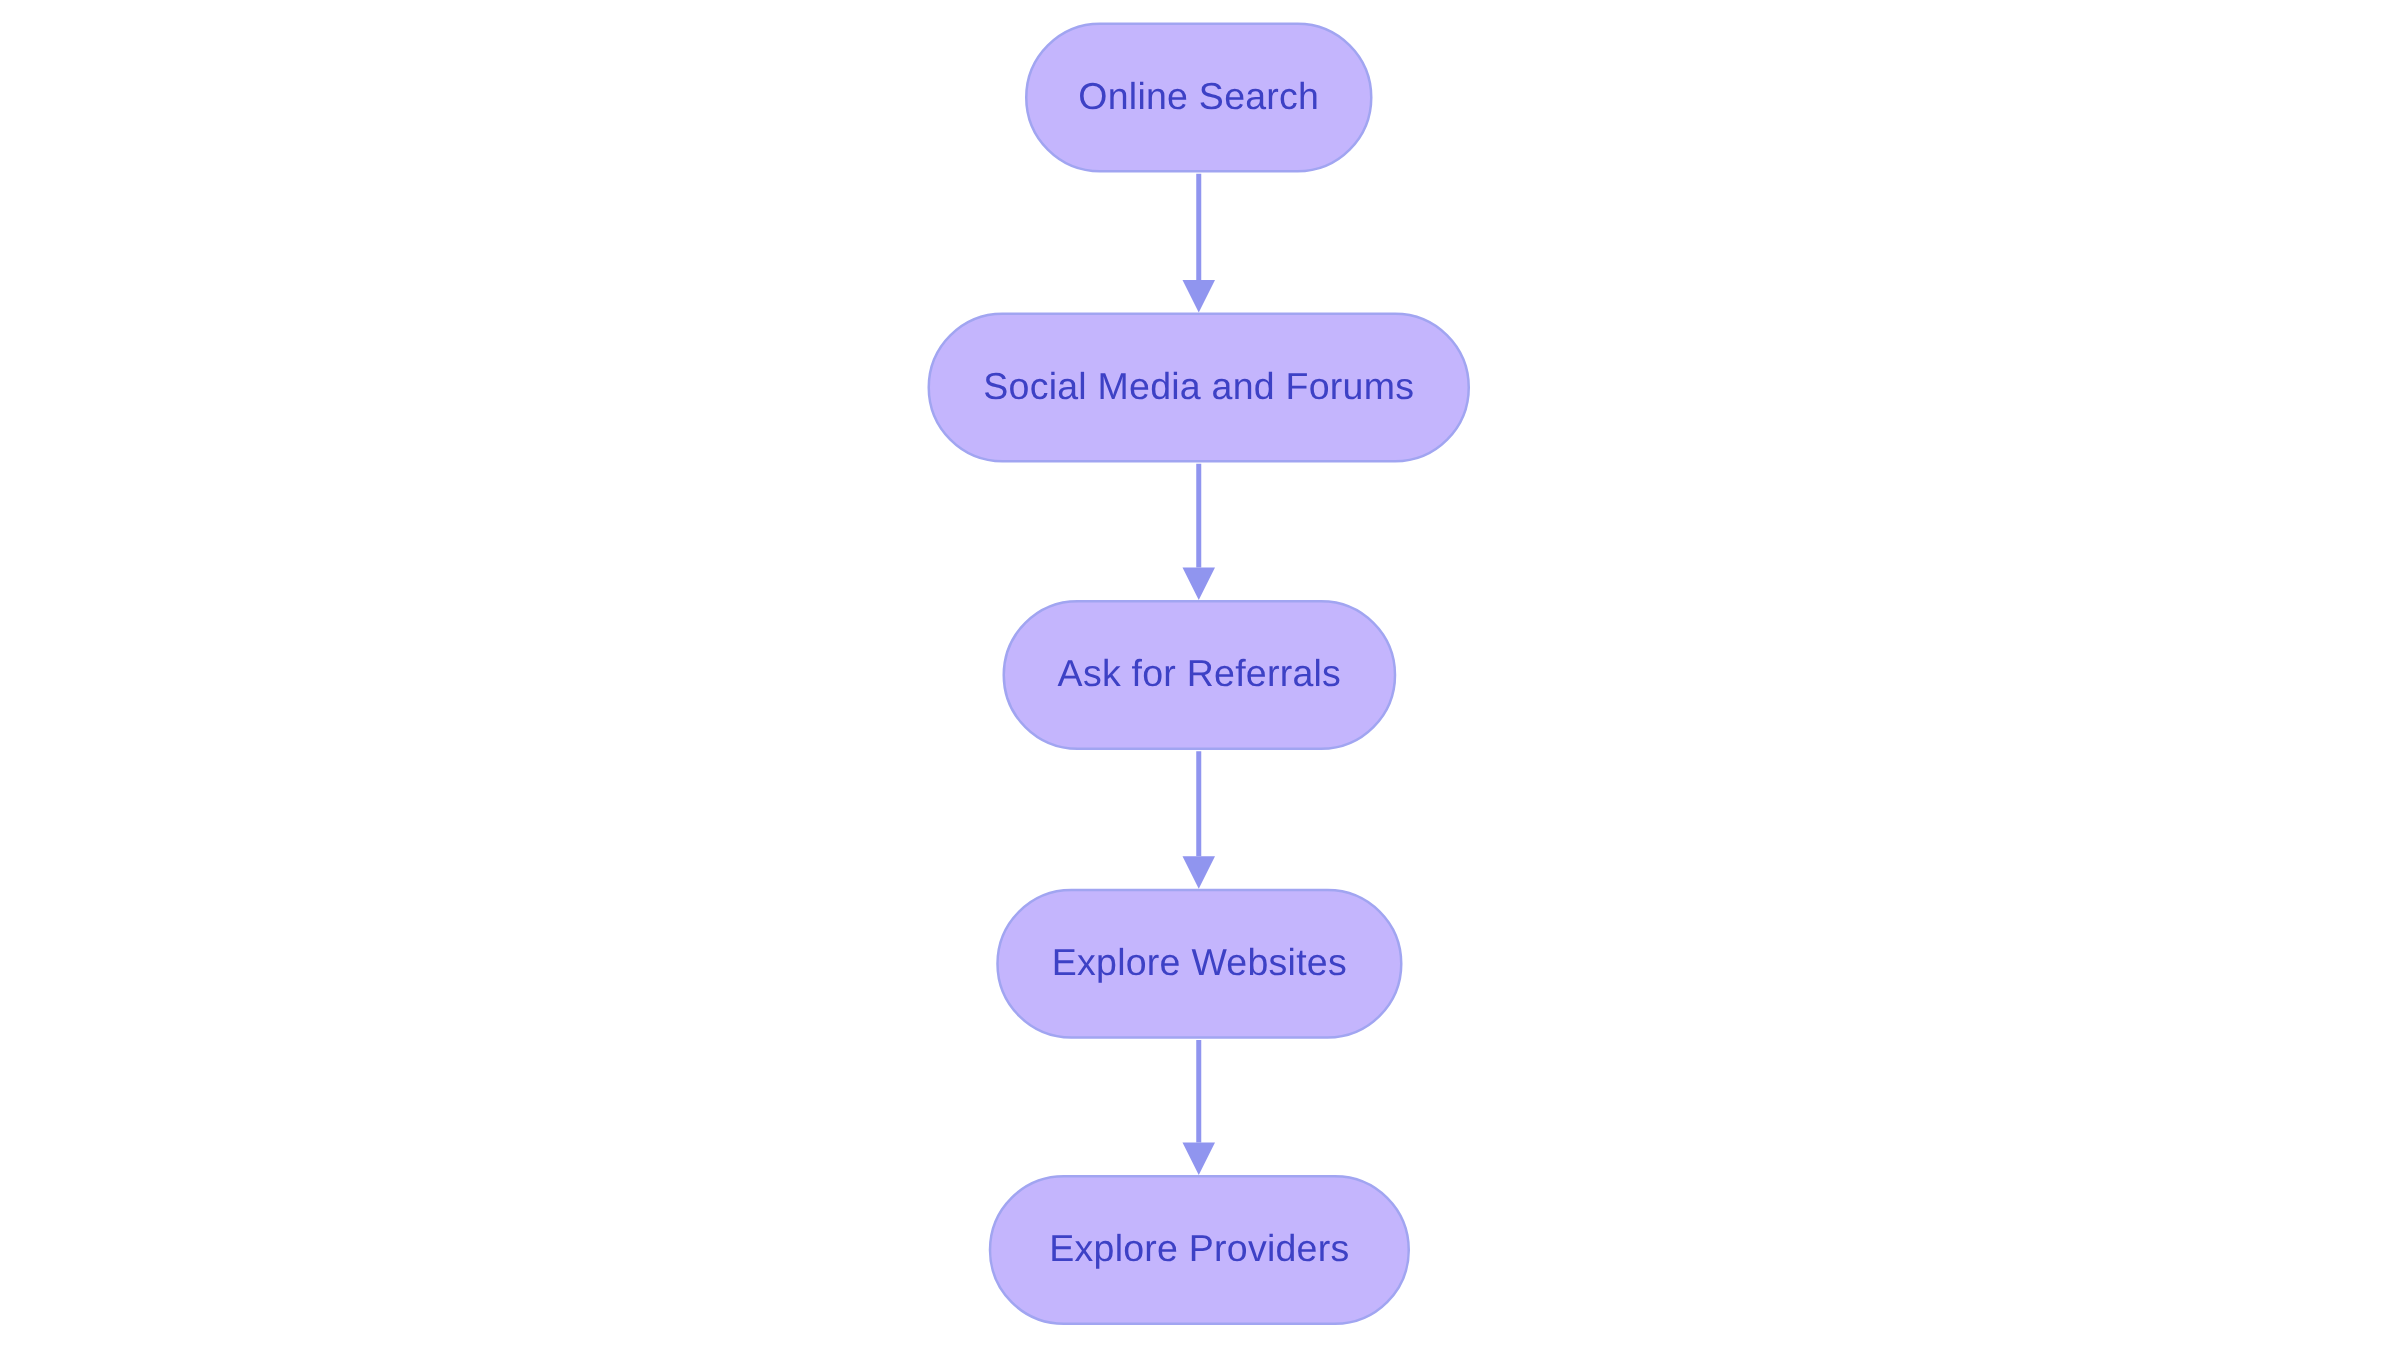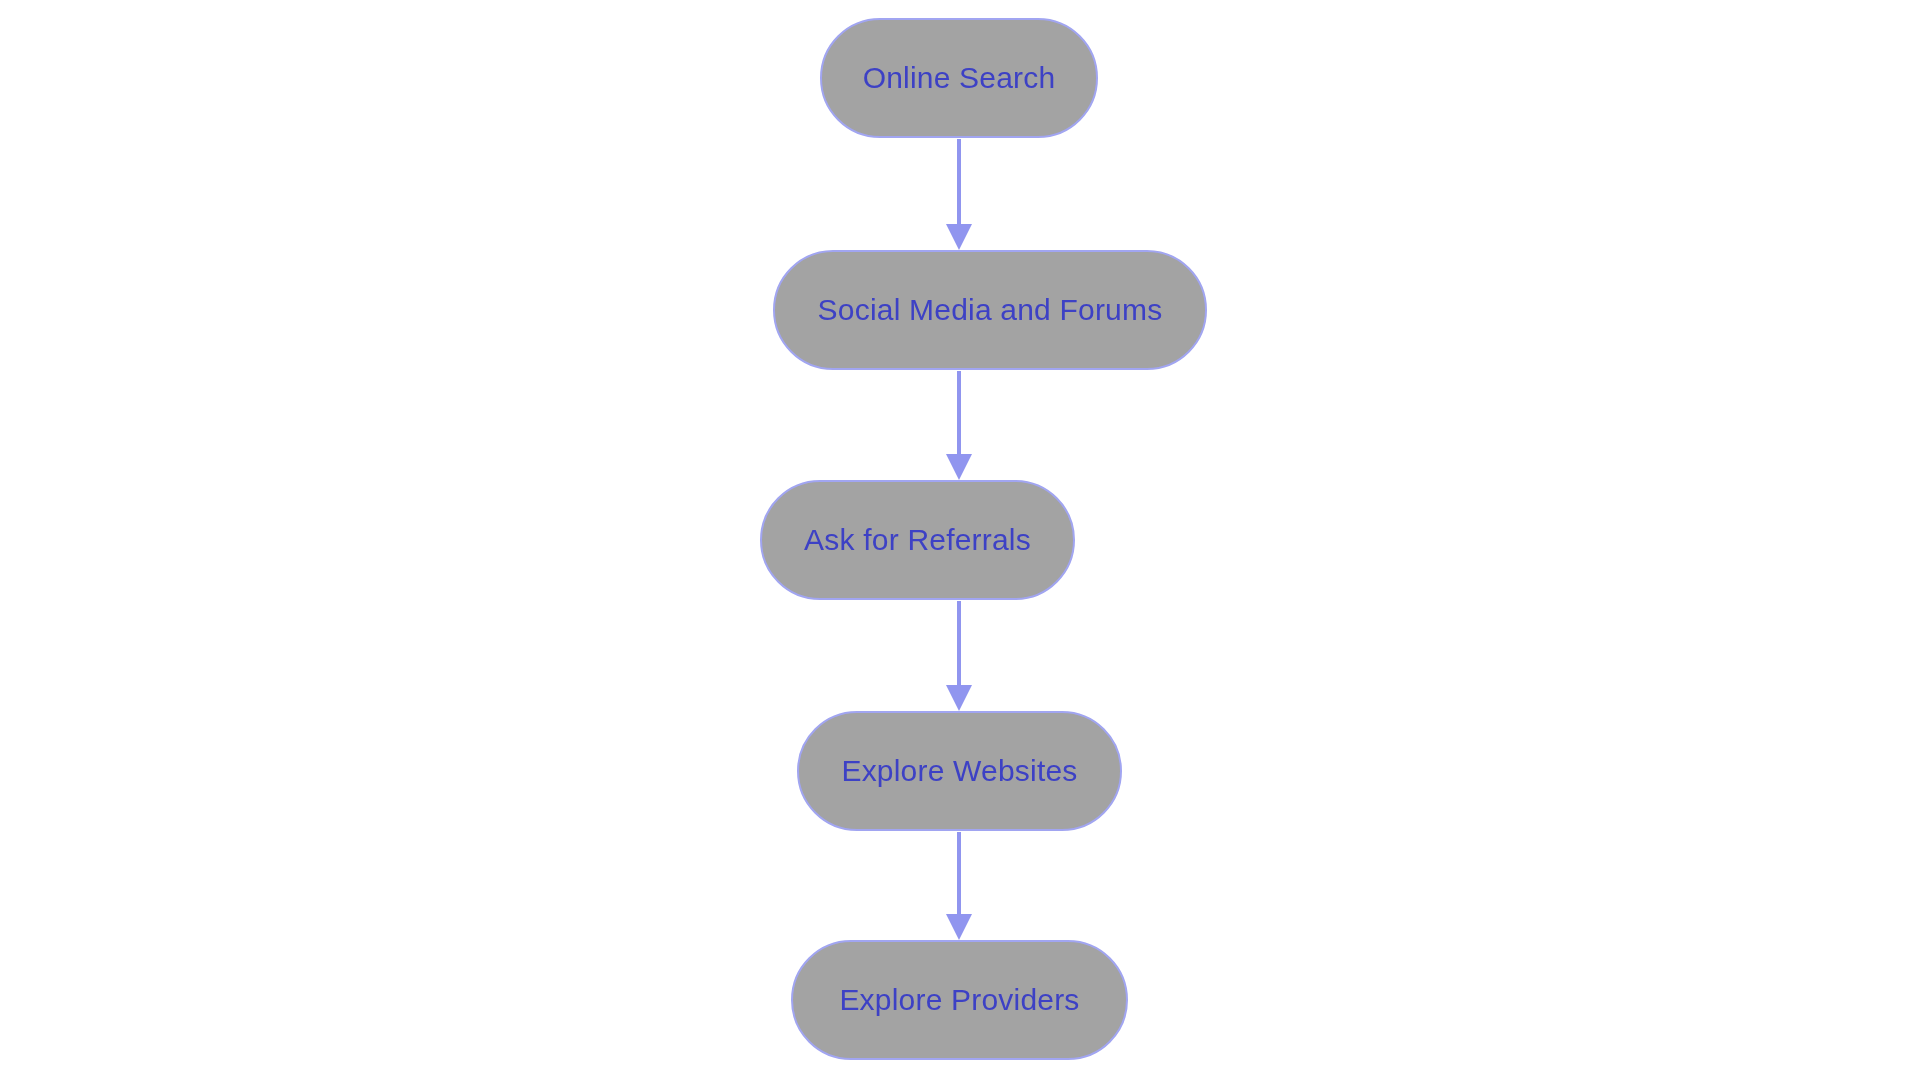--- a/index.html
+++ b/index.html
@@ -15,21 +15,21 @@
     font-family: "Liberation Sans", sans-serif;
   }
   .canvas {
     position: absolute;
     inset: 0;
   }
   .node {
     position: absolute;
     box-sizing: border-box;
     height: 120px;
-    background: #a3a3a3;
+    background: #c4b5fd;
     border: 2px solid #a1a5f1;
     border-radius: 60px;
     display: flex;
     align-items: center;
     justify-content: center;
   }
   .node-label {
     color: #3d41c5;
     font-size: 30px;
     letter-spacing: 0.2px;
@@ -57,30 +57,30 @@
 
   <div class="node" style="left:820px; top:18px; width:278px;">
     <span class="node-label">Online Search</span>
   </div>
 
   <div>
     <div class="arrow-stem" style="left:957px; top:139px; height:85px;"></div>
     <div class="arrow-head" style="left:946px; top:224px;"></div>
   </div>
 
-  <div class="node" style="left:773px; top:250px; width:434px;">
+  <div class="node" style="left:742px; top:250px; width:434px;">
     <span class="node-label">Social Media and Forums</span>
   </div>
 
   <div>
     <div class="arrow-stem" style="left:957px; top:371px; height:83px;"></div>
     <div class="arrow-head" style="left:946px; top:454px;"></div>
   </div>
 
-  <div class="node" style="left:760px; top:480px; width:315px;">
+  <div class="node" style="left:802px; top:480px; width:315px;">
     <span class="node-label">Ask for Referrals</span>
   </div>
 
   <div>
     <div class="arrow-stem" style="left:957px; top:601px; height:84px;"></div>
     <div class="arrow-head" style="left:946px; top:685px;"></div>
   </div>
 
   <div class="node" style="left:797px; top:711px; width:325px;">
     <span class="node-label">Explore Websites</span>

